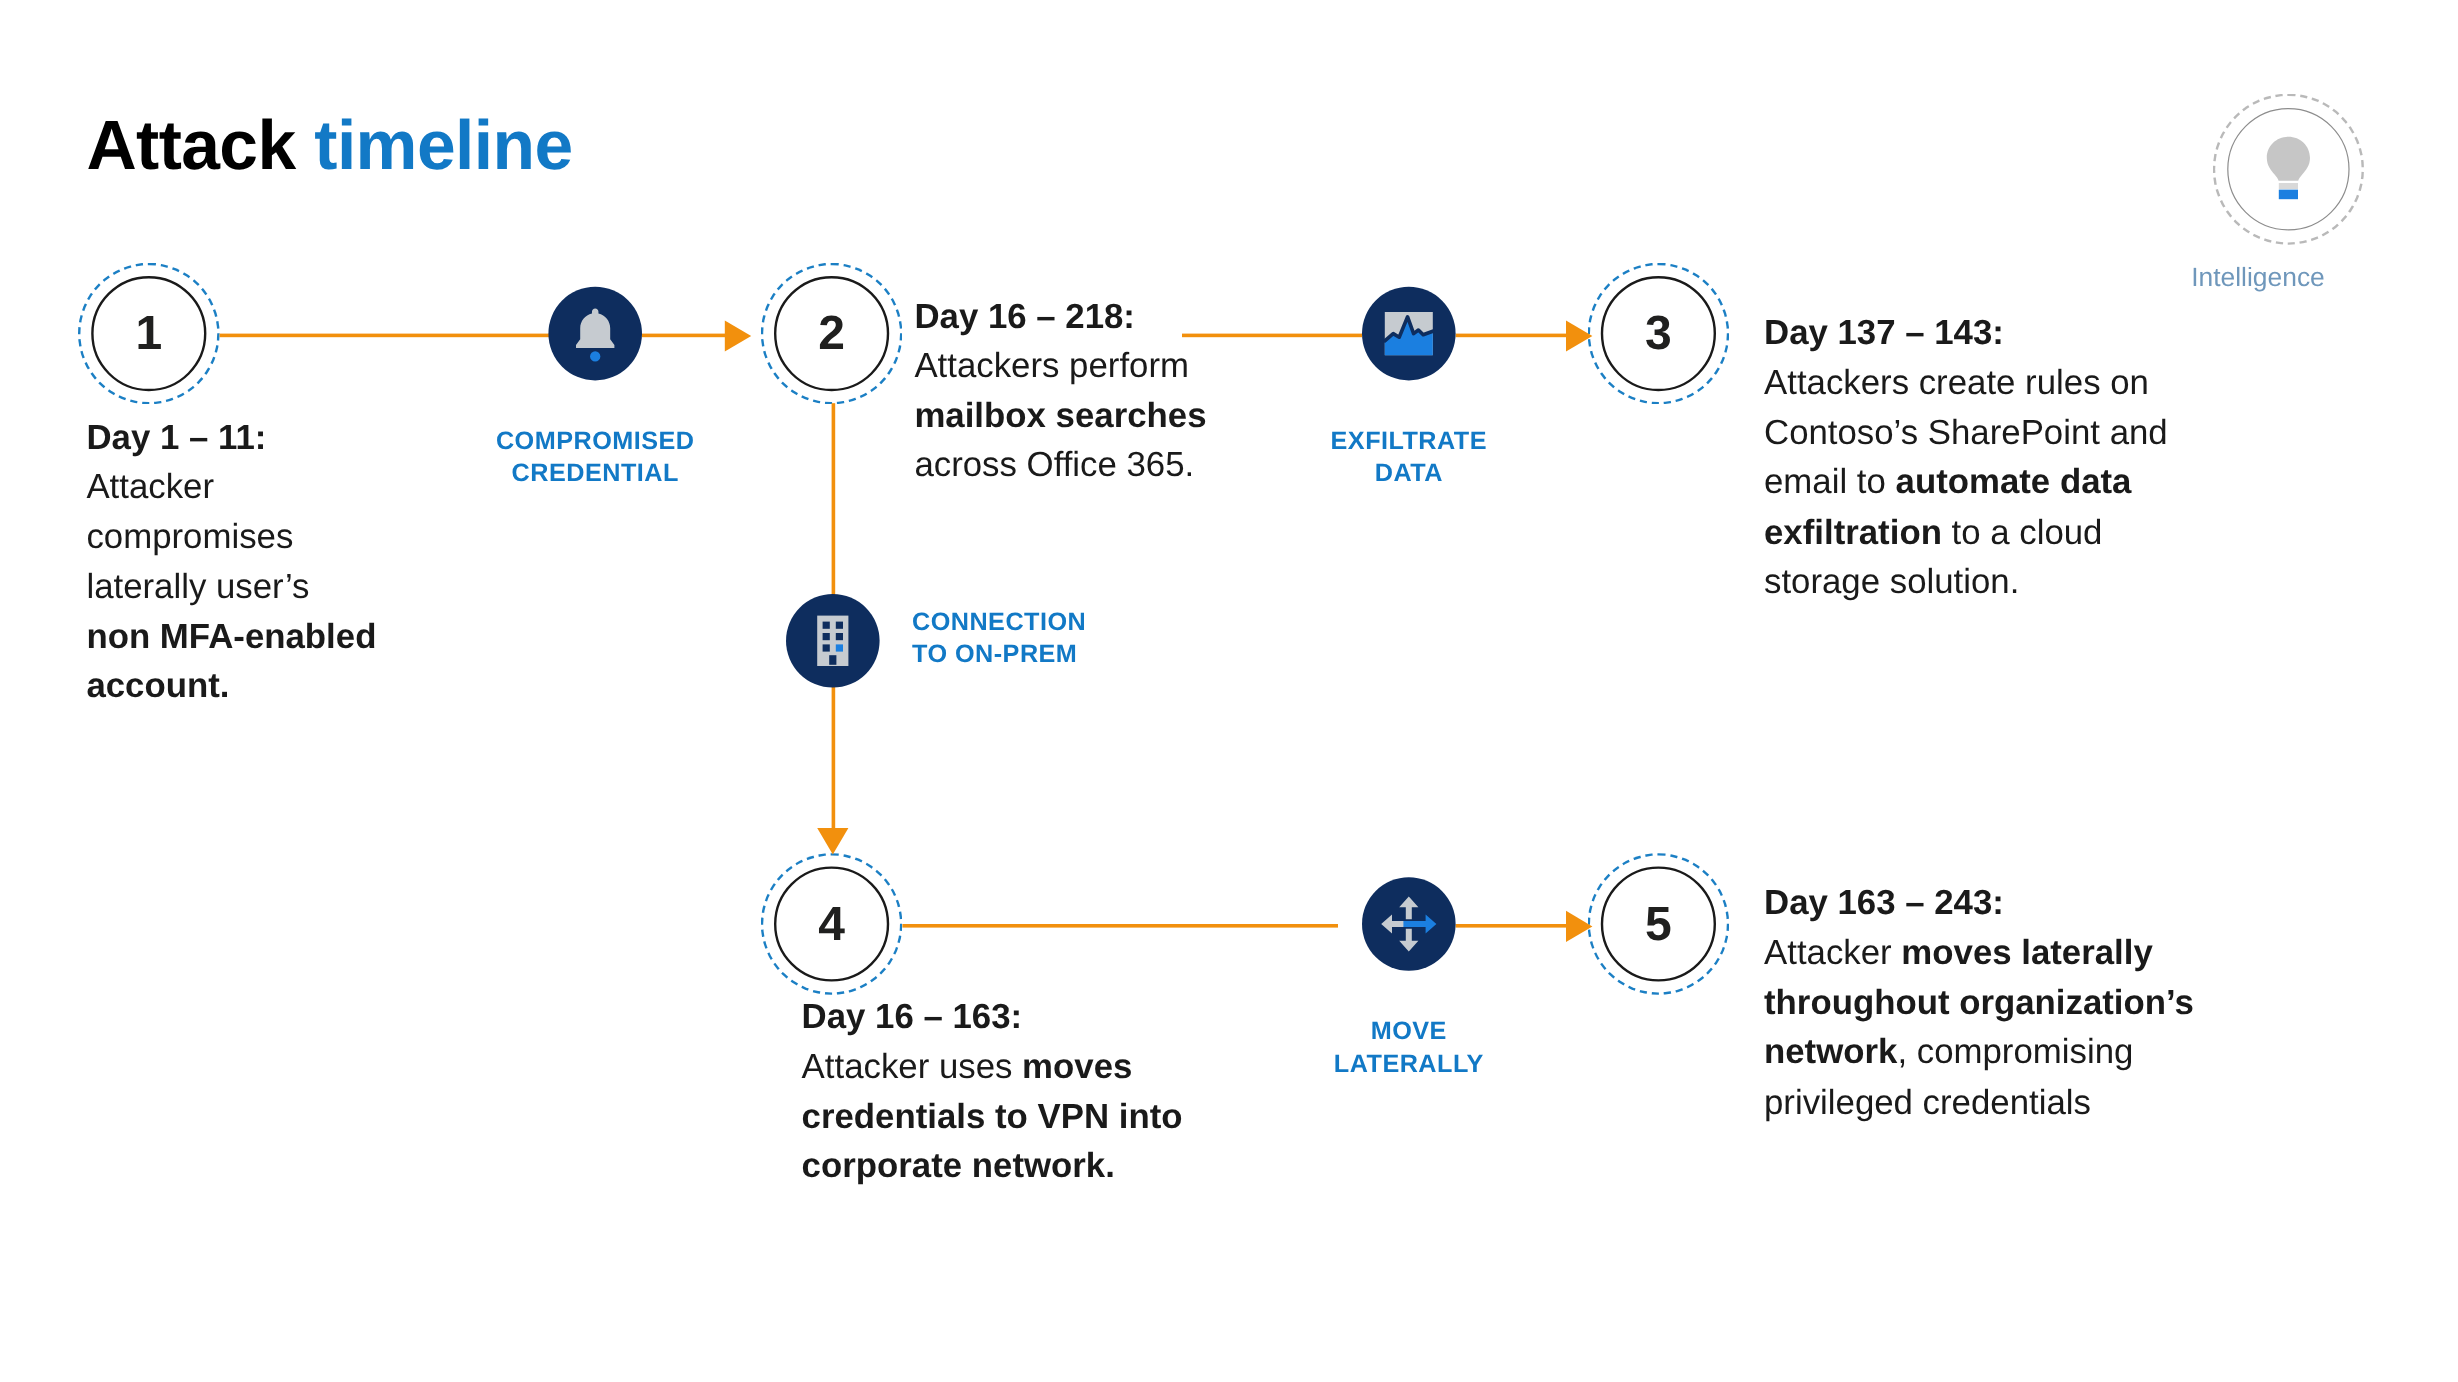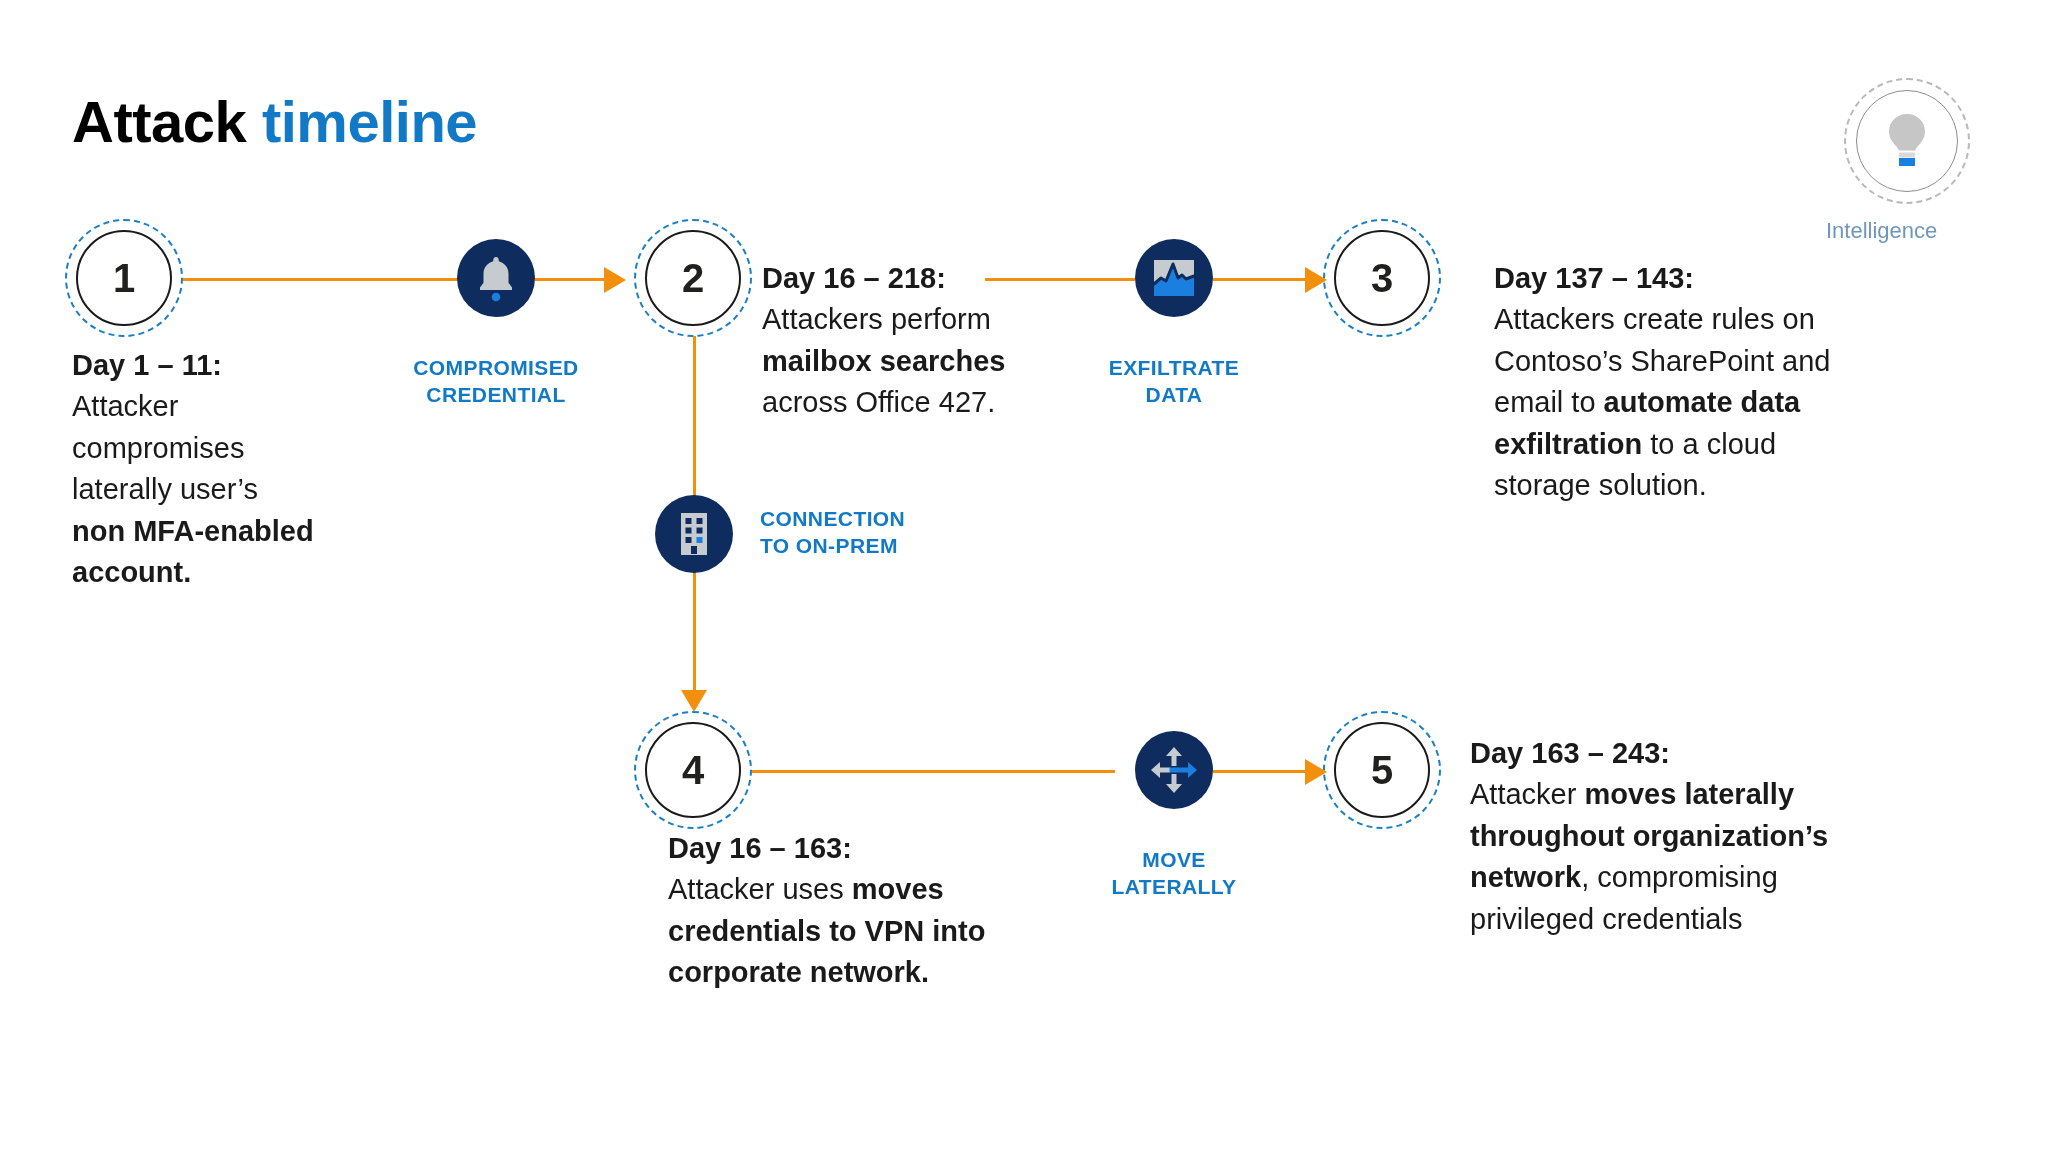--- a/index.html
+++ b/index.html
@@ -288,28 +288,28 @@
 
   <div class="steptext" style="left:72px; top:345px; width:330px;">
       <div class="day">Day 1 – 11:</div>
       <div><span>Attacker</span></div>
       <div><span>compromises</span></div>
       <div><span>laterally user’s</span></div>
       <div><b>non MFA-enabled</b></div>
       <div><b>account.</b></div>
     </div>
 
-  <div class="steptext" style="left:762px; top:258px; width:300px;">
+  <div class="steptext" style="left:762px; top:244px; width:300px;">
       <div class="day">Day 16 – 218:</div>
       <div><span>Attackers perform</span></div>
       <div><b>mailbox searches</b></div>
-      <div><span>across Office 427.</span></div>
-    </div>
-
-  <div class="steptext" style="left:1470px; top:258px; width:420px;margin-left:24px;">
+      <div><span>across Office 365.</span></div>
+    </div>
+
+  <div class="steptext" style="left:1470px; top:258px; width:420px;">
       <div class="day">Day 137 – 143:</div>
       <div><span>Attackers create rules on</span></div>
       <div><span>Contoso’s SharePoint and</span></div>
       <div><span>email to </span><b>automate data</b></div>
       <div><b>exfiltration</b><span> to a cloud</span></div>
       <div><span>storage solution.</span></div>
     </div>
 
   <div class="steptext" style="left:668px; top:828px; width:380px;">
       <div class="day">Day 16 – 163:</div>

